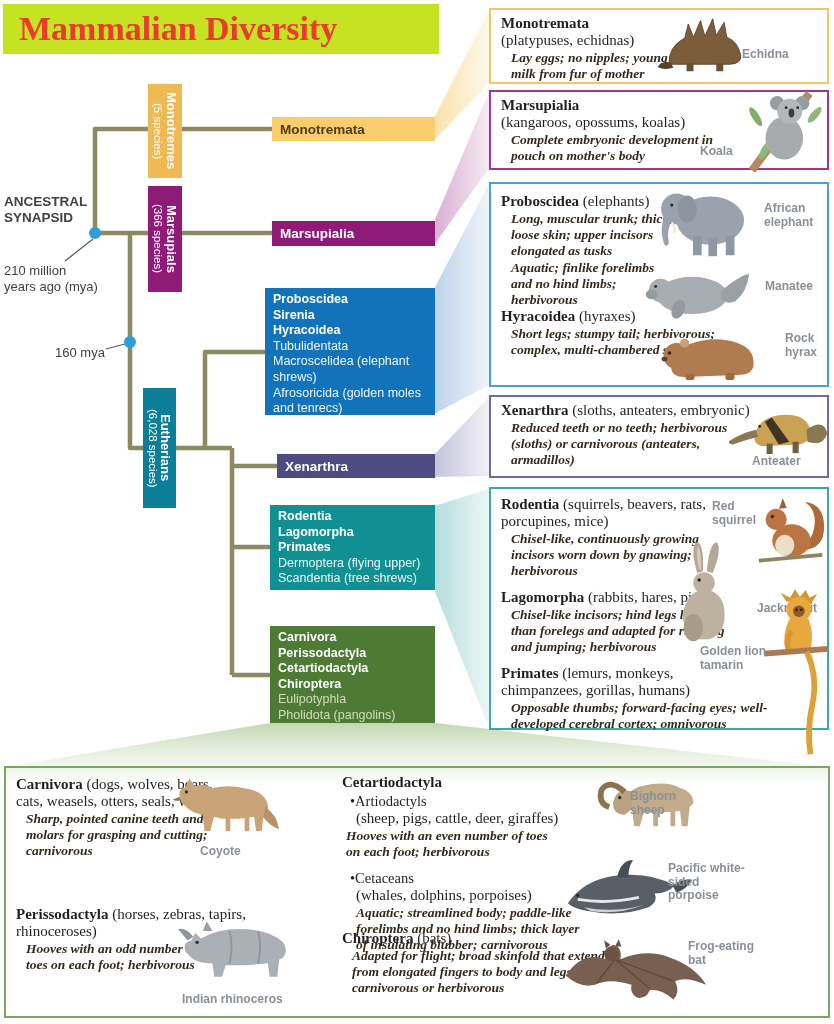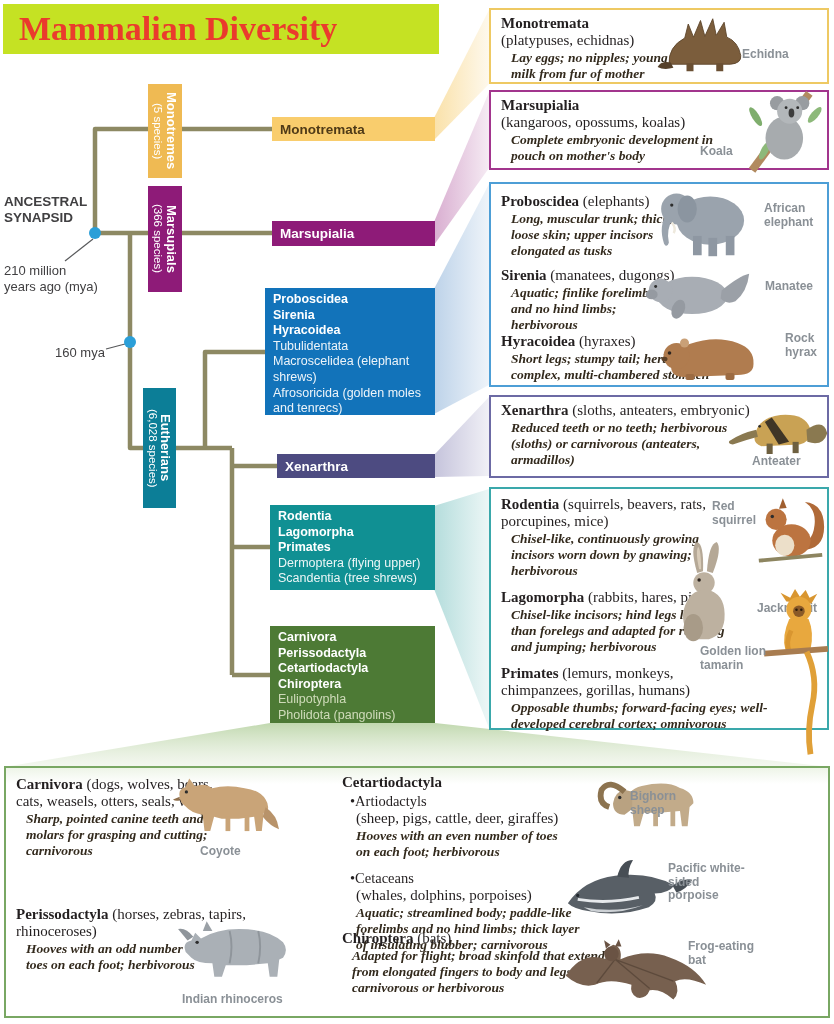--- a/index.html
+++ b/index.html
@@ -165,21 +165,20 @@
   </div>
 
   <div class="callout" style="top:90px;height:80px;border-color:#a2358d;">
     <div class="hd" style="width:230px;"><span class="nm">Marsupialia</span><br><span>(kangaroos, opossums, koalas)</span></div>
     <div class="desc" style="width:215px;">Complete embryonic development in pouch on mother's body</div>
   </div>
 
   <div class="callout" style="top:182px;height:205px;border-color:#4d9ed6;">
     <div class="hd" style="width:175px;margin-top:4px;"><span class="nm">Proboscidea</span> <span>(elephants)</span></div>
     <div class="desc" style="width:165px;">Long, muscular trunk; thick, loose skin; upper incisors elongated as tusks</div>
-    <div class="hd" style="width:230px;margin-top:8px;"><span class="nm">Sirenia</span> <span>(manatees, dugongs)</span></div>
     <div class="desc" style="width:160px;">Aquatic; finlike forelimbs and no hind limbs; herbivorous</div>
     <div class="hd" style="width:230px;margin-top:0;"><span class="nm">Hyracoidea</span> <span>(hyraxes)</span></div>
     <div class="desc" style="width:245px;">Short legs; stumpy tail; herbivorous; complex, multi-chambered stomach</div>
   </div>
 
   <div class="callout" style="top:395px;height:83px;border-color:#6c6aa4;">
     <div class="hd" style="width:260px;"><span class="nm">Xenarthra</span> <span>(sloths, anteaters, embryonic)</span></div>
     <div class="desc" style="width:240px;">Reduced teeth or no teeth; herbivorous (sloths) or carnivorous (anteaters, armadillos)</div>
   </div>
 
@@ -198,21 +197,21 @@
       <div class="desc" style="width:200px;">Sharp, pointed canine teeth and molars for grasping and cutting; carnivorous</div>
     </div>
     <div class="bcol" style="left:10px;top:138px;width:270px;">
       <div class="hd"><span class="nm">Perissodactyla</span> <span>(horses, zebras, tapirs, rhinoceroses)</span></div>
       <div class="desc" style="width:185px;">Hooves with an odd number of toes on each foot; herbivorous</div>
     </div>
     <div class="bcol" style="left:336px;top:6px;width:260px;">
       <div class="hd"><span class="nm">Cetartiodactyla</span></div>
       <div class="bullet" style="margin-left:8px;">•Artiodactyls</div>
       <div class="hd" style="margin-left:14px;">(sheep, pigs, cattle, deer, giraffes)</div>
-      <div class="desc" style="width:210px;margin-left:14px;">Hooves with an even number of toes on each foot; herbivorous</div>
+      <div class="desc" style="width:210px;margin-left:4px;">Hooves with an even number of toes on each foot; herbivorous</div>
       <div class="bullet" style="margin-left:8px;margin-top:10px;">•Cetaceans</div>
       <div class="hd" style="margin-left:14px;">(whales, dolphins, porpoises)</div>
       <div class="desc" style="width:230px;margin-left:14px;">Aquatic; streamlined body; paddle-like forelimbs and no hind limbs; thick layer of insulating blubber; carnivorous</div>
     </div>
     <div class="bcol" style="left:336px;top:162px;width:280px;">
       <div class="hd"><span class="nm">Chiroptera</span> <span>(bats)</span></div>
       <div class="desc" style="width:260px;">Adapted for flight; broad skinfold that extends from elongated fingers to body and legs; carnivorous or herbivorous</div>
     </div>
   </div>
 

